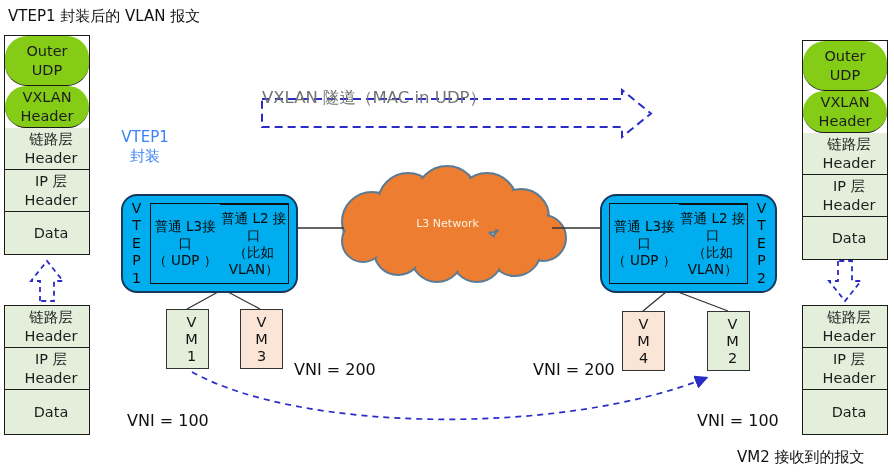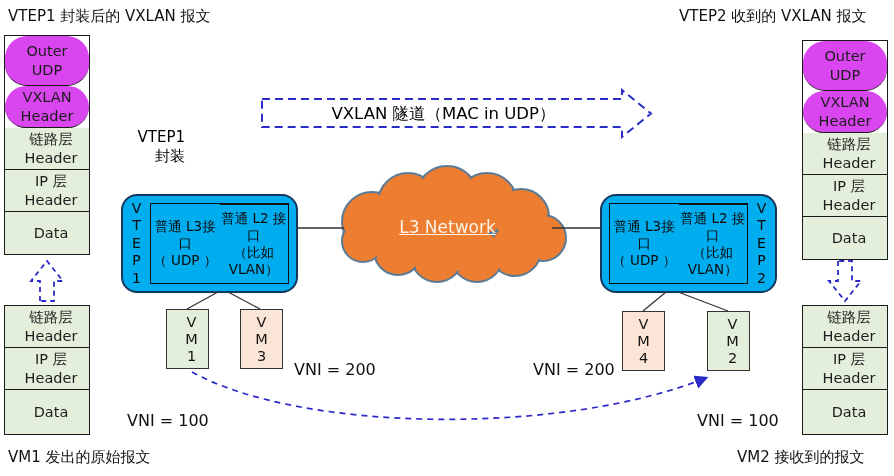--- a/index.html
+++ b/index.html
@@ -8,48 +8,48 @@
   svg.overlay{position:absolute;left:0;top:0;width:894px;height:476px;}
 
   .title{position:absolute;font-size:15px;color:#111;white-space:nowrap;}
   .footerLabel{position:absolute;font-size:15px;color:#111;white-space:nowrap;}
 
   .pkt{position:absolute;width:86px;border:1.4px solid #1a1a1a;box-sizing:border-box;background:#fff;}
   .pkt .cell{display:flex;flex-direction:column;justify-content:center;align-items:center;
              text-align:center;font-size:14.5px;line-height:19px;color:#1d1d1d;
              box-sizing:border-box;border-bottom:1.4px solid #1a1a1a;}
   .pkt .cell:last-child{border-bottom:none;}
-  .orange{background:#d946ef;border-radius:22px;}
+  .orange{background:#84cc16;border-radius:22px;}
   .green{background:#E3EFDA;padding-left:8px;}
   .h50{height:50px;} .h42{height:42px;} .h44{height:44px;}
 
-  .stageLabel{position:absolute;width:80px;text-align:right;font-size:15px;line-height:19px;color:#000000;}
+  .stageLabel{position:absolute;width:80px;text-align:center;font-size:15px;line-height:19px;color:#3b82f6;}
 
   .vtep{position:absolute;width:177px;height:99px;background:#00ADEE;
         border:2.5px solid #16365C;border-radius:16px;box-sizing:border-box;display:flex;}
   .vtep .letters{width:27px;display:flex;flex-direction:column;align-items:center;
                  justify-content:center;font-size:14px;line-height:17.5px;color:#0a0a0a;}
   .vtep .ifaces{flex:1;margin:7px 7px 7px 0;border:1.6px solid #101010;display:flex;flex-direction:row;box-sizing:border-box;}
   .vtep.mirror{flex-direction:row-reverse;}
   .vtep.mirror .ifaces{margin:7px 0 7px 7px;}
   .iface{flex:1;display:flex;flex-direction:column;align-items:center;justify-content:center;
          font-size:13.5px;line-height:17px;color:#0a0a0a;text-align:center;}
   .iface + .iface{border-top:1.6px solid #101010;}
 
   .vm{position:absolute;width:43px;height:60px;border:1.3px solid #333;box-sizing:border-box;
       display:flex;flex-direction:column;align-items:center;justify-content:center;
       font-size:14.5px;line-height:17px;color:#141414;text-align:center;}
   .vm.pink{background:#FBE5D6;}
   .vm.green{background:#E3EFDA;}
 
   .vni{position:absolute;font-size:16px;color:#111;white-space:nowrap;margin-top:28px;}
-  .tunnelText{position:absolute;left:262px;top:103px;width:363px;text-align:center;
-              font-size:16.5px;color:#000000;white-space:nowrap;}
+  .tunnelText{position:absolute;left:262px;top:87px;width:363px;text-align:left;
+              font-size:16.5px;color:#737373;white-space:nowrap;}
   .cloudText{position:absolute;left:390px;top:217px;width:115px;text-align:center;
-             font-size:17px;color:#FDF2E4;text-decoration:underline;}
+             font-size:11px;color:#FDF2E4;}
 </style>
 </head>
 <body>
 
 <div class="canvas">
 
   <svg class="overlay" viewBox="0 0 894 476">
     <defs>
       <marker id="ah" markerWidth="9" markerHeight="9" refX="6.5" refY="4" orient="auto">
         <path d="M0,0 L8,4 L0,8 Z" fill="#2B2BC8"></path>
@@ -96,22 +96,21 @@
     <line x1="552" y1="228" x2="600" y2="228" stroke="#333" stroke-width="1.6"></line>
 
     <line x1="218" y1="292" x2="187" y2="309" stroke="#333" stroke-width="1.3"></line>
     <line x1="228" y1="292" x2="260" y2="309" stroke="#333" stroke-width="1.3"></line>
     <line x1="666" y1="292" x2="643" y2="311" stroke="#333" stroke-width="1.3"></line>
     <line x1="678" y1="292" x2="728" y2="311" stroke="#333" stroke-width="1.3"></line>
 
     <path d="M 192 372 C 300 432 560 436 706 378" fill="none" stroke="#2B2BC8" stroke-width="1.7" stroke-dasharray="6 5" marker-end="url(#ah)"></path>
   </svg>
 
-  <div class="title" style="left:8px;top:7px;">VTEP1 封装后的 VXLAN 报文</div>
-  <div class="title" style="left:679px;top:7px;">VTEP2 收到的 VXLAN 报文</div>
+  <div class="title" style="left:8px;top:7px;">VTEP1 封装后的 VLAN 报文</div>
 
   <div class="pkt" style="left:4px;top:35px;">
     <div class="cell orange h50">
       <span>Outer</span>
       <span>UDP</span>
     </div>
     <div class="cell orange h42">
       <span>VXLAN</span>
       <span>Header</span>
     </div>
@@ -245,16 +244,15 @@
     <span>V</span>
     <span>M</span>
     <span>2</span>
   </div>
 
   <div class="vni" style="left:127px;top:383px;">VNI = 100</div>
   <div class="vni" style="left:294px;top:332px;">VNI = 200</div>
   <div class="vni" style="left:533px;top:332px;">VNI = 200</div>
   <div class="vni" style="left:697px;top:383px;">VNI = 100</div>
 
-  <div class="footerLabel" style="left:8px;top:448px;">VM1 发出的原始报文</div>
   <div class="footerLabel" style="left:737px;top:448px;">VM2 接收到的报文</div>
 
 </div>
 
 </body></html>

